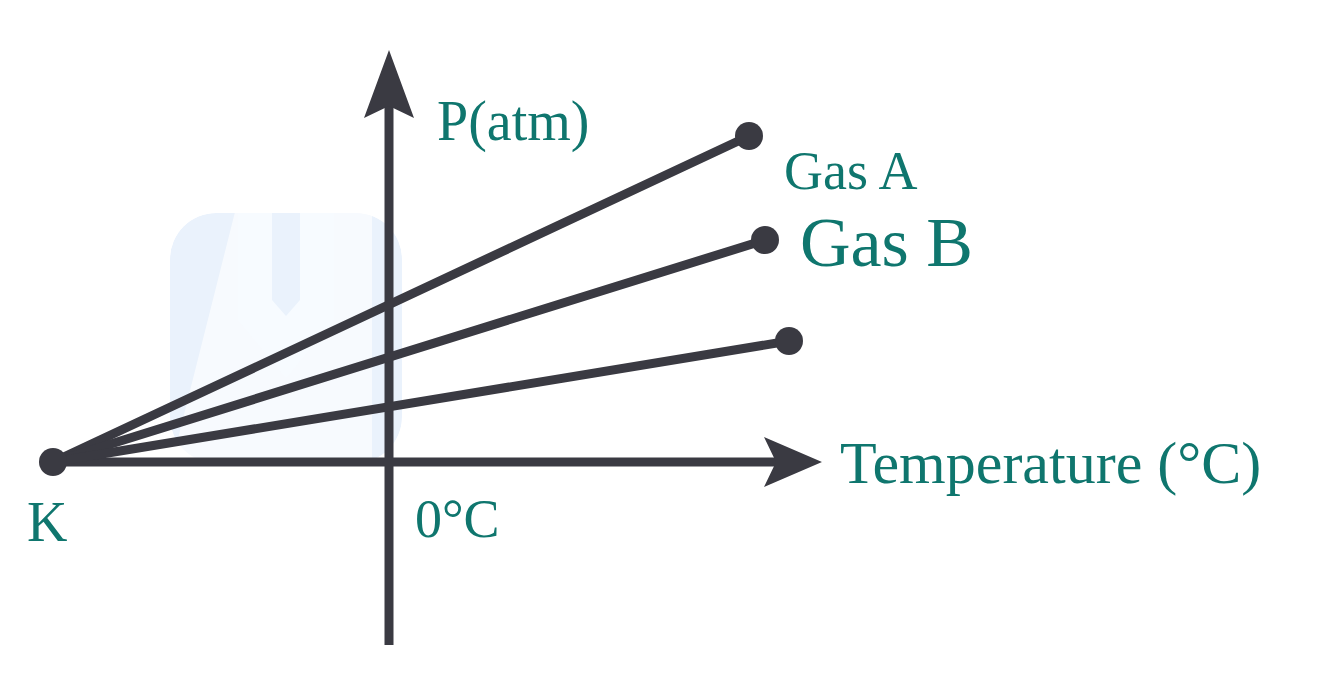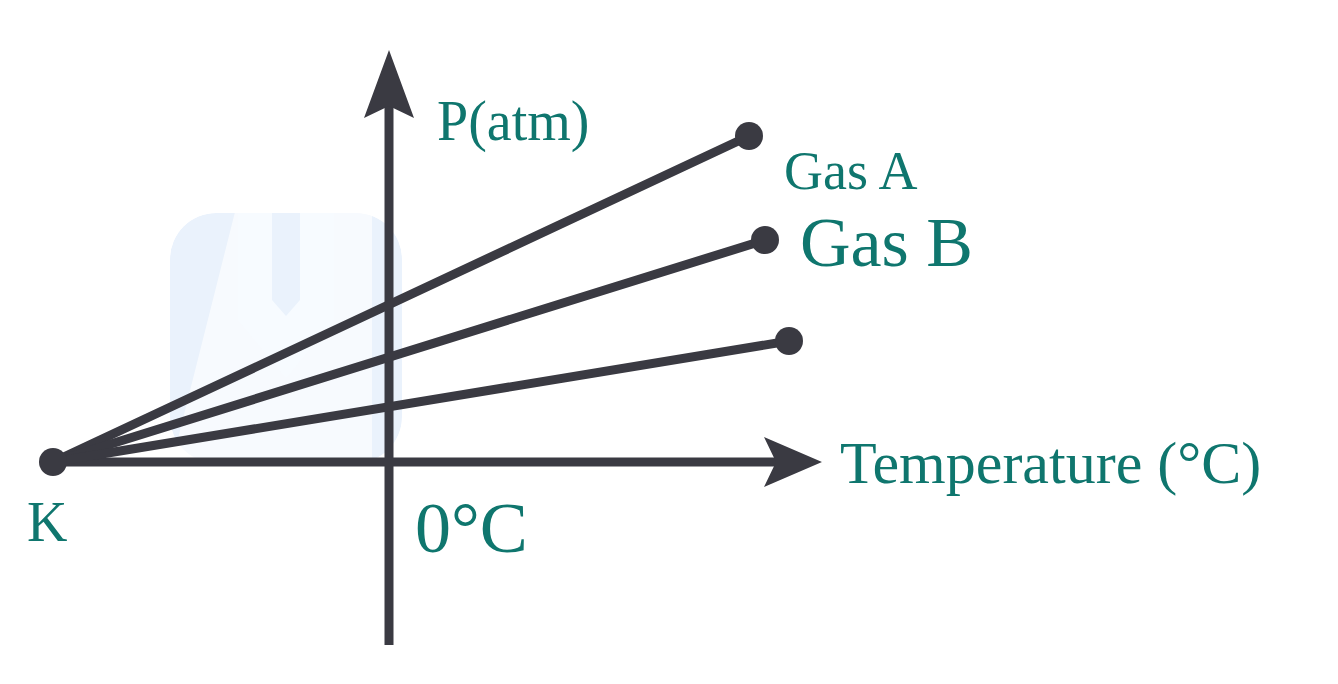--- a/index.html
+++ b/index.html
@@ -37,21 +37,21 @@
   }
   .lbl {
     position: absolute;
     color: #0f766e;
     white-space: nowrap;
     line-height: 1;
     font-family: "Liberation Serif", "DejaVu Serif", serif;
   }
   #label-y-axis   { left: 437px; top: 93px;  font-size: 56px; }
   #label-x-axis   { left: 840px; top: 433px; font-size: 60px; text-align: right; }
-  #label-zero     { left: 415px; top: 492px; font-size: 72px; }
+  #label-zero     { left: 415px; top: 492px; font-size: 54px; }
   #label-origin-k { left: 27px;  top: 494px; font-size: 56px; }
   #label-gas-a    { left: 784px; top: 104px; font-size: 54px; margin-top: 40px; }
   #label-gas-b    { left: 800px; top: 208px; font-size: 70px; }
   #label-gas-c    { left: 823px; top: 310px; font-size: 54px; }
 </style>
 </head>
 <body>
 
 <div id="stage">
 

